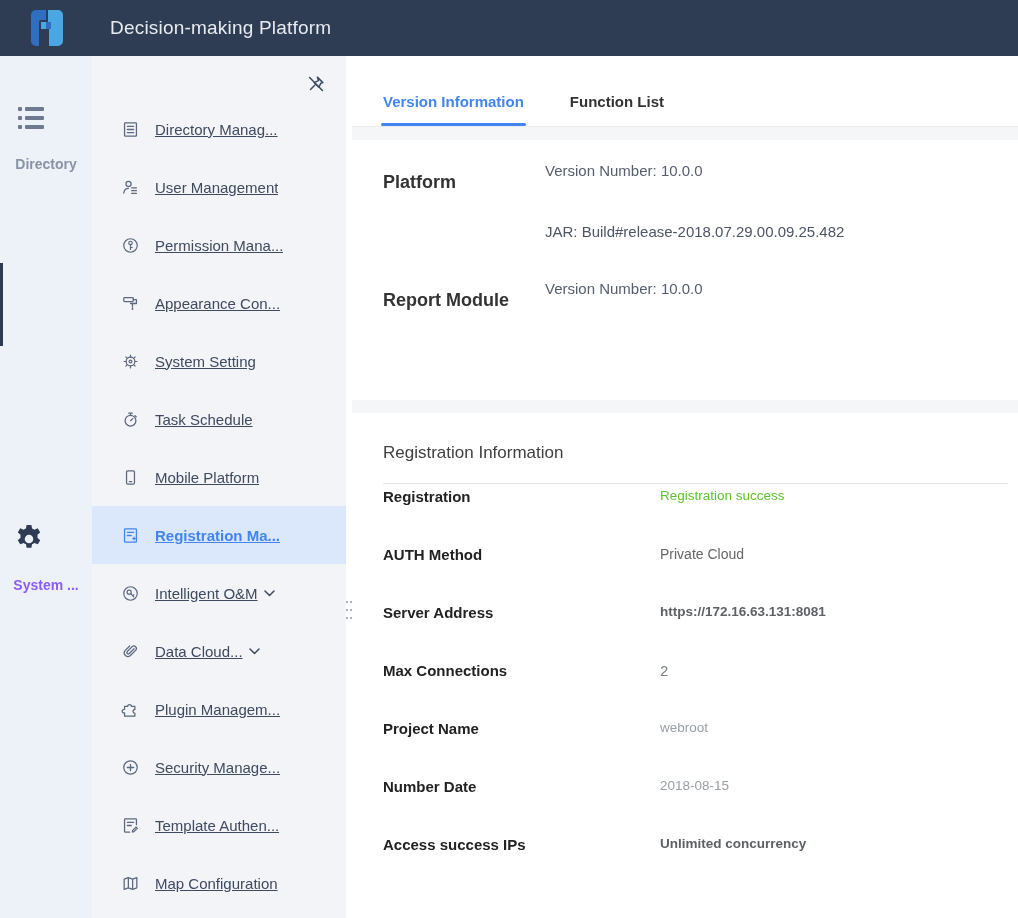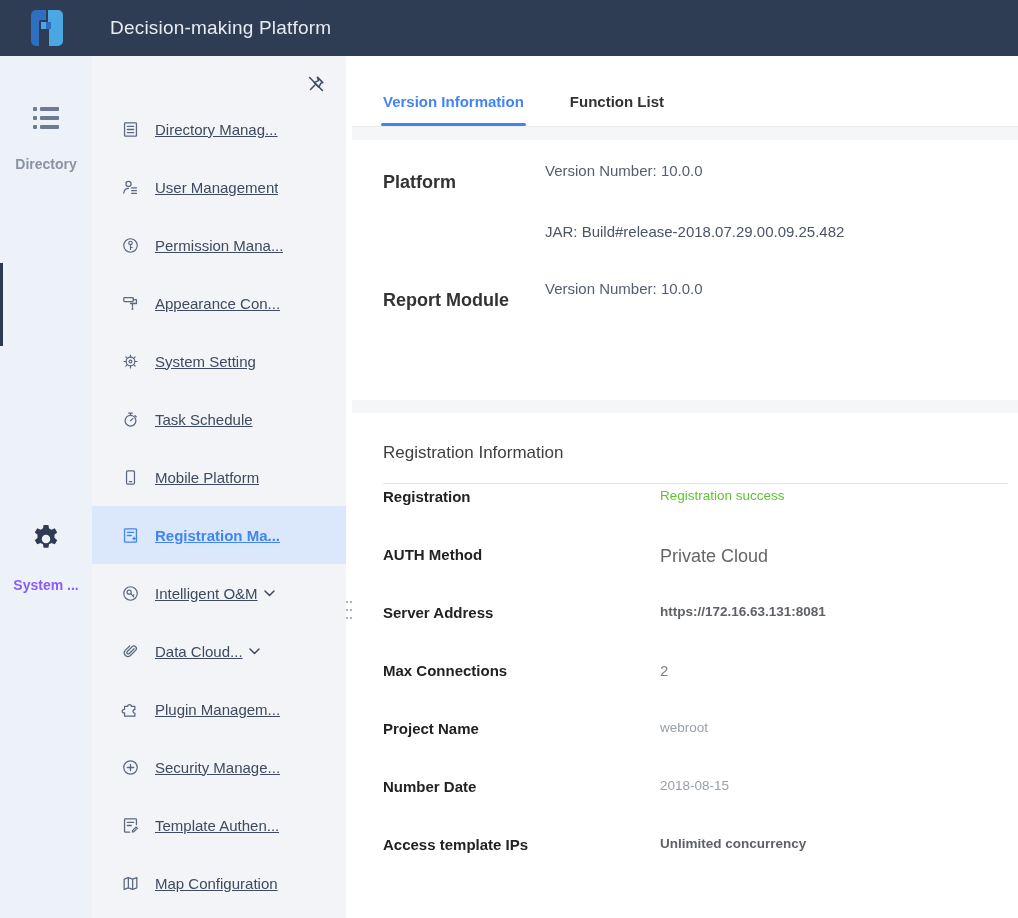--- a/index.html
+++ b/index.html
@@ -10,21 +10,21 @@
   
   .header { height:56px; background:#2E3C54; display:flex; align-items:center; flex:0 0 56px; }
   .logo-box { width:92px; display:flex; justify-content:center; align-items:center; }
   .app-title { color:#E8EBF0; font-size:19px; letter-spacing:.2px; margin-left:18px; }
 
   
   .body-row { flex:1; display:flex; min-height:0; position:relative; }
 
   
   .rail { width:92px; background:#EDF1F8; display:flex; flex-direction:column; align-items:center; position:relative; }
-  .rail-item { display:flex; flex-direction:column; align-items:center; cursor:pointer; }
+  .rail-item { display:flex; flex-direction:column; cursor:pointer; }
   .rail-item .r-icon { width:32px; height:32px; display:flex; align-items:center; justify-content:center; }
   .rail-item .r-label { font-size:14px; margin-top:22px; }
   .rail-item.directory { margin-top:46px; }
   .rail-item.directory .r-label { color:#8A93A4; }
   .rail-item.system { margin-top:90px; }
   .rail-item.system .r-label { color:#8b5cf6; }
   .rail-edge-bar { position:absolute; left:0; top:207px; width:3px; height:83px; background:#2E3B52; }
 
   
   .sidebar { width:254px; background:#F3F4F7; position:relative; padding-top:44px; }
@@ -56,21 +56,21 @@
   .v-label { flex:0 0 162px; font-size:18px; font-weight:bold; color:#333; padding-top:18px; }
   .v-lines { flex:1; }
   .v-line1 { font-size:15px; color:#555E6E; padding-top:8px; }
   .v-line2 { font-size:15px; color:#4C5565; margin-top:44px; }
 
   .card.registration { margin-top:13px; flex:1; padding:30px 10px 10px 31px; display:flex; flex-direction:column; }
   .reg-title { font-size:17px; color:#3F3F3F; }
   .reg-sep { height:1px; background:#E5E5E5; margin:20px 0 4px 0; margin-right:0; }
   .r-row { height:58px; display:flex; }
   .r-label { flex:0 0 277px; font-size:15px; font-weight:bold; color:#222; }
-  .r-value { font-size:18px; color:#666; }
+  .r-value { font-size:14px; color:#666; }
   .r-value.v-success { color:#5EC42F; font-size:13.5px; }
   .r-value.v-strong { color:#5E6166; font-weight:bold; font-size:13.5px; }
   .r-value.v-muted { color:#98A0A8; font-size:13.5px; }
   .r-value.v-num { color:#7C828A; font-size:15px; }
 </style>
 </head>
 <body>
 
 <div class="app">
 
@@ -335,20 +335,20 @@
         </div>
         <div class="r-row">
           <div class="r-label">Project Name</div>
           <div class="r-value v-muted">webroot</div>
         </div>
         <div class="r-row">
           <div class="r-label">Number Date</div>
           <div class="r-value v-muted">2018-08-15</div>
         </div>
         <div class="r-row">
-          <div class="r-label">Access template IPs</div>
+          <div class="r-label">Access success IPs</div>
           <div class="r-value v-strong">Unlimited concurrency</div>
         </div>
       </div>
 
     </div>
   </div>
 </div>
 
 </body></html>

